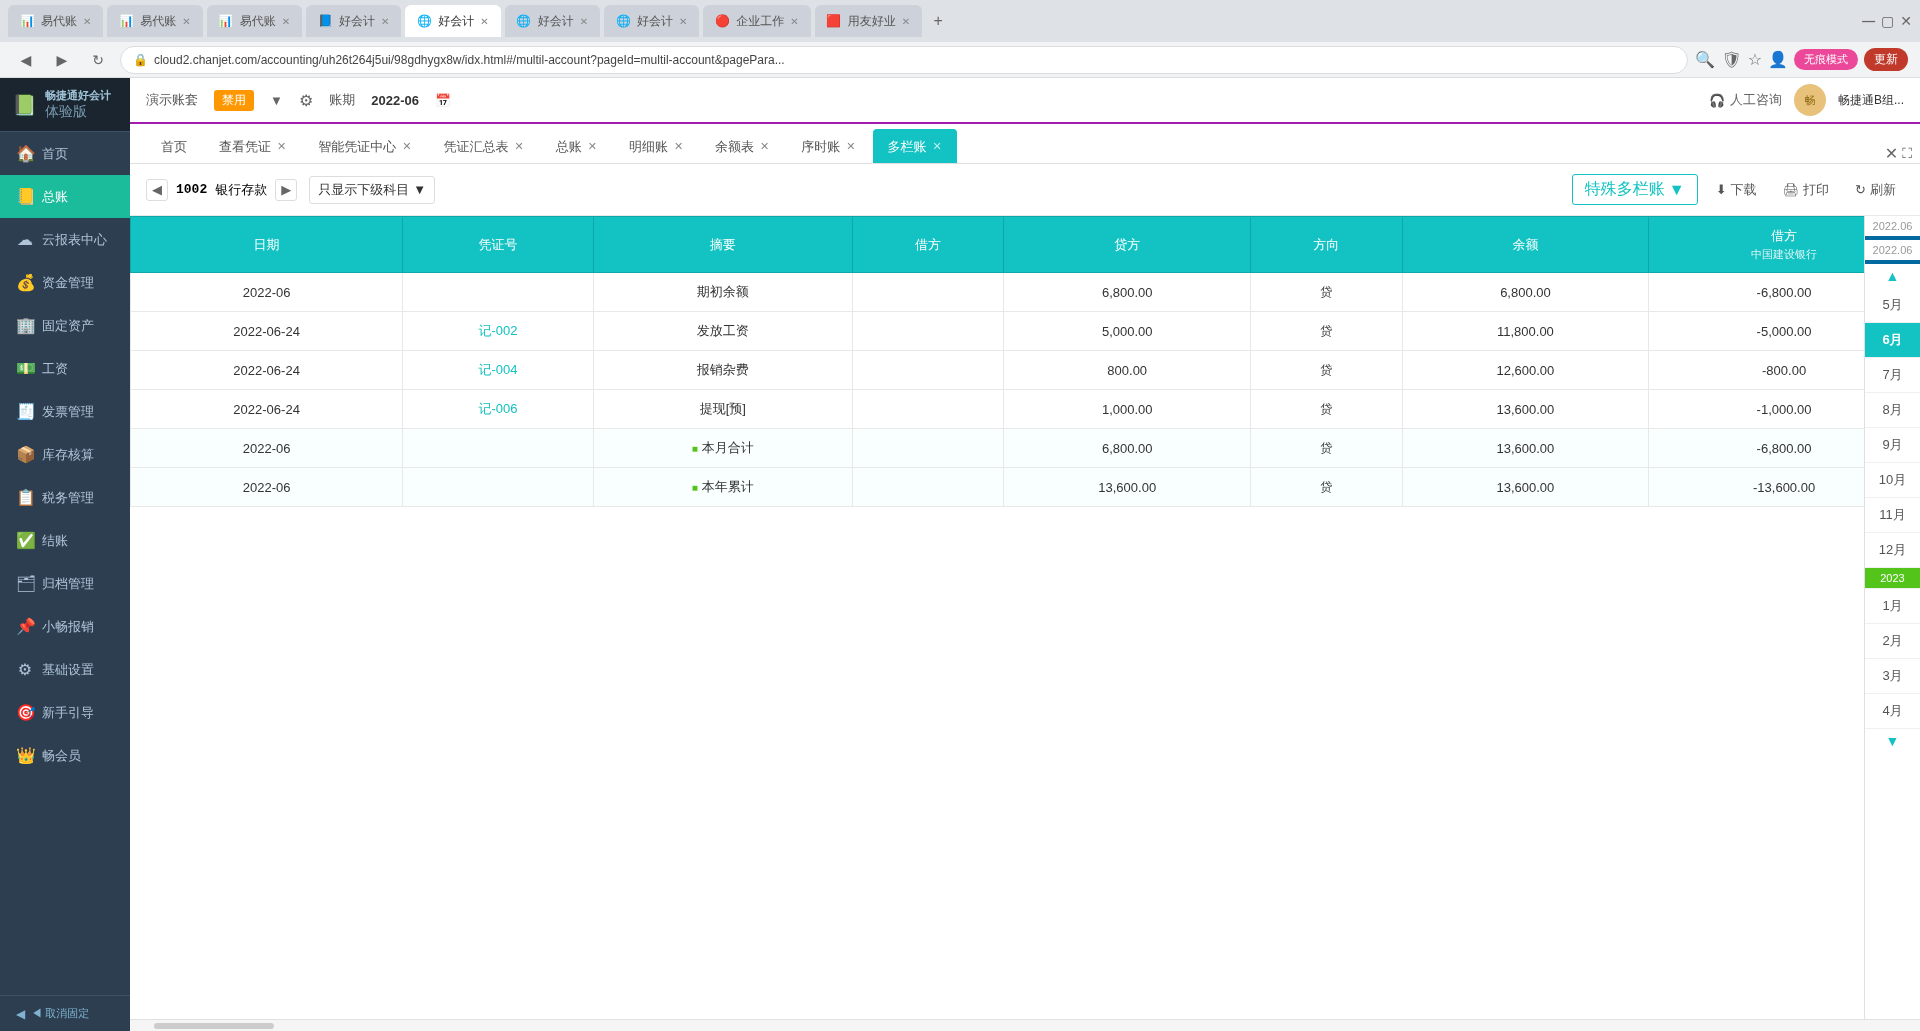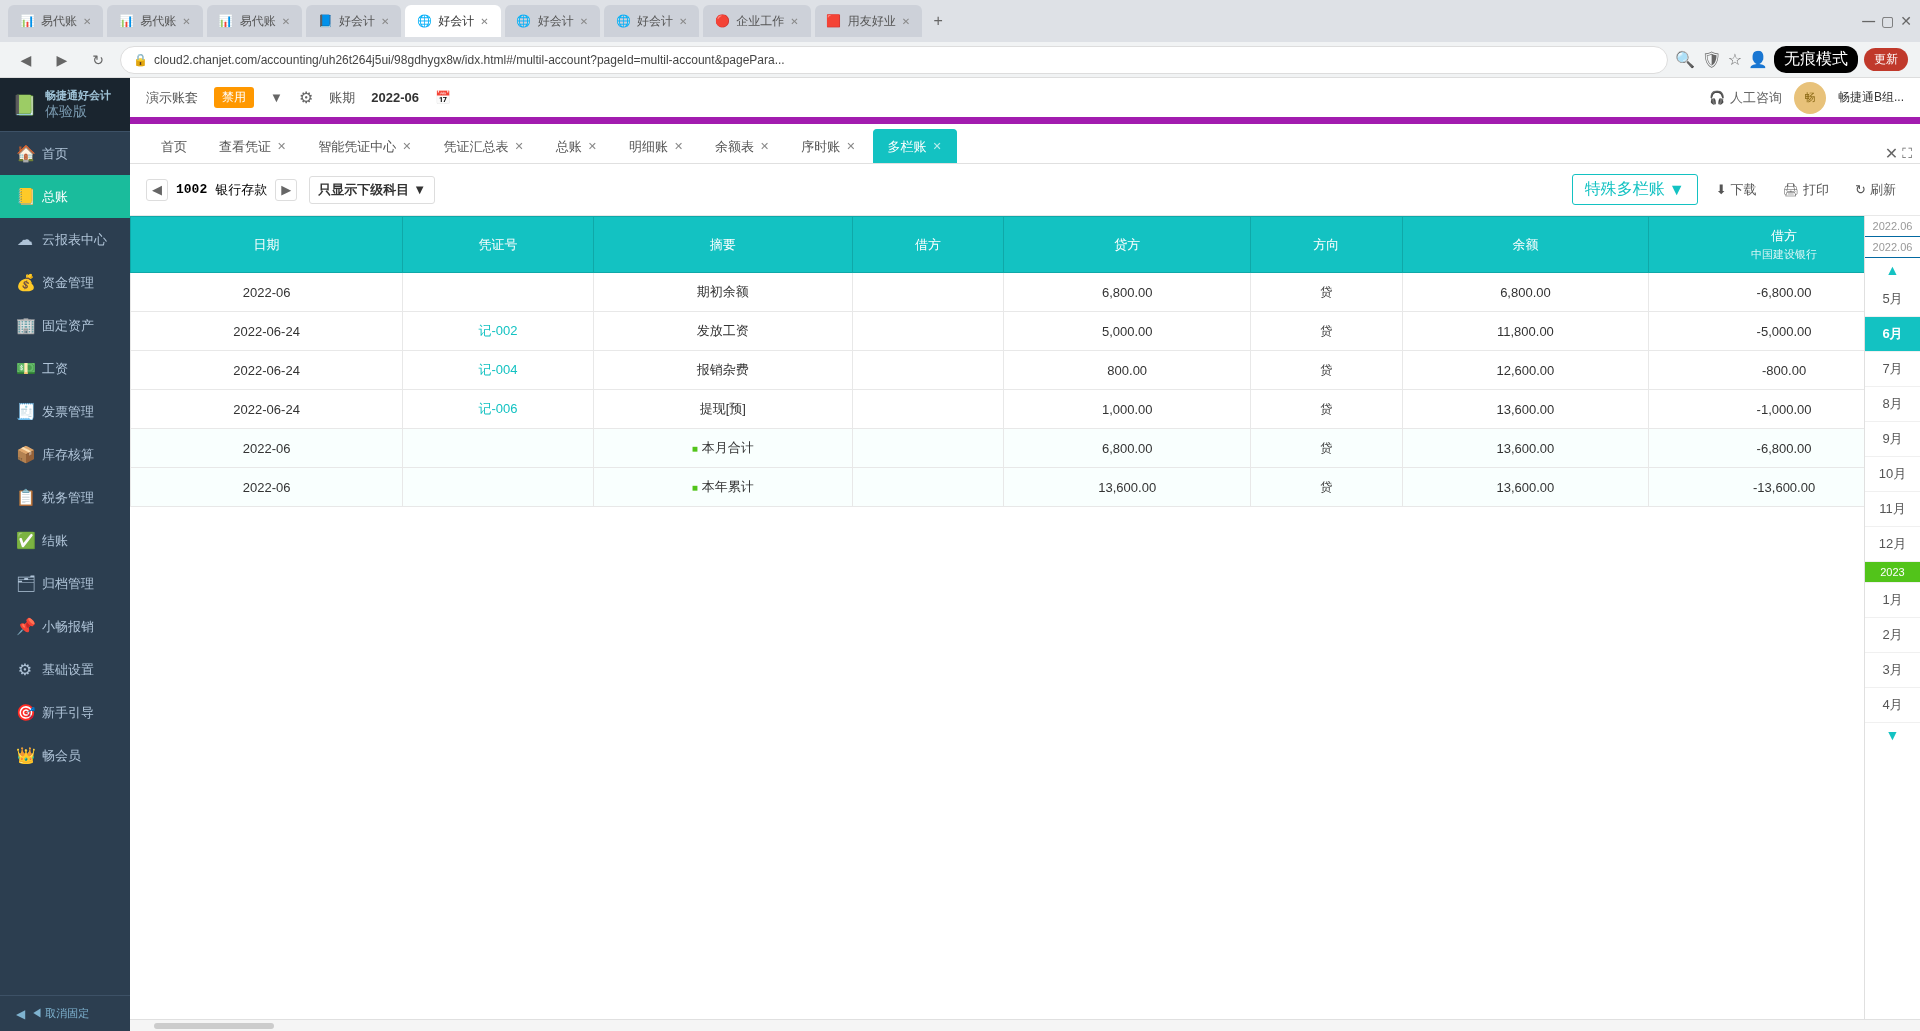--- a/index.html
+++ b/index.html
@@ -11,59 +11,59 @@
     .tab.active { background: #fff; color: #333; }
     .tab.inactive { background: #cdd1d9; color: #555; }
     .tab-close { font-size: 10px; color: #888; cursor: pointer; }
     .tab-add { width: 24px; height: 24px; display: flex; align-items: center; justify-content: center; border-radius: 50%; cursor: pointer; font-size: 16px; color: #666; }
 
     
     .address-bar { background: #f1f3f4; height: 36px; display: flex; align-items: center; padding: 0 12px; gap: 8px; border-bottom: 1px solid #ddd; }
     .nav-btn { width: 28px; height: 28px; display: flex; align-items: center; justify-content: center; cursor: pointer; color: #666; font-size: 14px; border-radius: 50%; }
     .url-bar { flex: 1; background: #fff; border: 1px solid #ddd; border-radius: 20px; height: 28px; display: flex; align-items: center; padding: 0 12px; font-size: 12px; color: #444; }
     .address-actions { display: flex; gap: 6px; align-items: center; }
-    .incognito-btn { background: #000000; color: #fff; border-radius: 12px; padding: 3px 10px; font-size: 16px; cursor: pointer; }
+    .incognito-btn { background: #ec4899; color: #fff; border-radius: 12px; padding: 3px 10px; font-size: 11px; cursor: pointer; }
     .update-btn { background: #c0392b; color: #fff; border-radius: 12px; padding: 3px 10px; font-size: 12px; cursor: pointer; }
 
     
     .app-container { display: flex; height: calc(1031px - 78px); }
 
     
     .sidebar { width: 130px; background: #2c3e50; color: #fff; display: flex; flex-direction: column; flex-shrink: 0; }
     .sidebar-logo { background: #1a252f; padding: 10px 12px; display: flex; align-items: center; gap: 8px; border-bottom: 1px solid #3d5166; }
     .sidebar-item { display: flex; align-items: center; gap: 8px; padding: 12px 16px; cursor: pointer; color: #b0c4d8; font-size: 13px; }
     .sidebar-item.active { background: #1abc9c; color: #fff; }
     .sidebar-icon { font-size: 16px; width: 18px; text-align: center; }
     .sidebar-bottom { margin-top: auto; }
     .sidebar-pin { display: flex; align-items: center; gap: 6px; padding: 10px 16px; cursor: pointer; color: #7fb3d0; font-size: 12px; border-top: 1px solid #3d5166; }
 
     
     .main-content { flex: 1; display: flex; flex-direction: column; background: #f0f2f5; overflow: hidden; }
 
     
-    .top-bar { background: #fff; height: 46px; display: flex; align-items: center; padding: 16px 16px; gap: 16px; border-bottom: 7px solid #a21caf; }
+    .top-bar { background: #fff; height: 46px; display: flex; align-items: center; padding: 16px 16px; gap: 16px; border-bottom: 2px solid #a21caf; }
     .demo-tag { background: #ff9800; color: #fff; padding: 2px 8px; border-radius: 3px; font-size: 12px; }
     .top-bar-right { margin-left: auto; display: flex; align-items: center; gap: 12px; }
     .consult-btn { display: flex; align-items: center; gap: 4px; color: #666; font-size: 13px; cursor: pointer; }
     .user-avatar { width: 32px; height: 32px; border-radius: 50%; background: #e8c27a; display: flex; align-items: center; justify-content: center; font-size: 11px; color: #8b6914; }
     .user-name { font-size: 12px; color: #333; }
 
     
     .tabs-bar { background: #fff; height: 40px; display: flex; align-items: flex-end; padding: 0 0 0 16px; border-bottom: 1px solid #e0e0e0; gap: 2px; }
     .page-tab { height: 34px; padding: 0 14px; display: flex; align-items: center; gap: 6px; font-size: 13px; cursor: pointer; color: #555; border: 1px solid transparent; border-bottom: none; border-radius: 4px 4px 0 0; }
     .page-tab.active { background: #13c2c2; color: #fff; border-color: #13c2c2; }
     .page-tab-close { font-size: 11px; opacity: 0.7; cursor: pointer; }
     .tabs-right { margin-left: auto; display: flex; align-items: center; gap: 4px; padding-right: 8px; }
 
     
     .ledger-content { flex: 1; background: #fff; display: flex; flex-direction: column; overflow: hidden; position: relative; }
     .ledger-toolbar { display: flex; align-items: center; padding: 10px 16px; gap: 12px; border-bottom: 1px solid #e8e8e8; }
     .account-nav { display: flex; align-items: center; gap: 8px; }
     .nav-arrow { width: 22px; height: 22px; display: flex; align-items: center; justify-content: center; cursor: pointer; color: #666; border: 1px solid #ddd; border-radius: 3px; }
-    .filter-select { display: flex; align-items: center; gap: 4px; border: 1px solid #ddd; border-radius: 3px; padding: 4px 8px; cursor: pointer; font-size: 13px; color: #333; font-weight: bold; }
+    .filter-select { display: flex; align-items: center; gap: 4px; border: 1px solid #ddd; border-radius: 3px; padding: 4px 8px; cursor: pointer; font-size: 13px; color: #333; }
     .toolbar-right { margin-left: auto; display: flex; align-items: center; gap: 10px; }
     .multi-col-btn { border: 1px solid #13c2c2; color: #13c2c2; border-radius: 3px; padding: 4px 12px; cursor: pointer; font-size: 16px; display: flex; align-items: center; gap: 4px; }
     .toolbar-btn { display: flex; align-items: center; gap: 4px; color: #555; font-size: 13px; cursor: pointer; padding: 4px 8px; }
 
     
     .table-container { flex: 1; overflow: auto; }
     .ledger-table { width: 100%; border-collapse: collapse; }
     .ledger-table th { background: #13c2c2; color: #fff; padding: 10px 12px; text-align: center; font-weight: normal; font-size: 13px; border: 1px solid #0fa8a8; white-space: nowrap; }
     .ledger-table td { padding: 10px 12px; border: 1px solid #e8e8e8; text-align: center; font-size: 13px; color: #333; white-space: nowrap; }
     .amount-right { text-align: right; }
@@ -73,21 +73,21 @@
     .green-dot { color: #52c41a; font-size: 10px; margin-right: 4px; }
     .th-sub { font-size: 11px; color: rgba(255,255,255,0.85); margin-top: 2px; }
 
     
     .month-panel { position: absolute; right: 0; top: 0; bottom: 0; width: 56px; background: #fff; border-left: 1px solid #e0e0e0; display: flex; flex-direction: column; align-items: center; padding: 0; z-index: 10; }
     .month-scroll-up { color: #13c2c2; cursor: pointer; padding: 4px; font-size: 14px; }
     .month-scroll-down { color: #13c2c2; cursor: pointer; padding: 4px; font-size: 14px; }
     .month-item { width: 100%; text-align: center; padding: 8px 4px; font-size: 13px; color: #555; cursor: pointer; border-bottom: 1px solid #f0f0f0; }
     .month-item.active { background: #13c2c2; color: #fff; font-weight: bold; }
     .month-item.year-badge { background: #52c41a; color: #fff; font-size: 11px; padding: 4px; }
-    .month-year-label { font-size: 11px; color: #999; padding: 4px 2px; width: 100%; text-align: center; border-bottom: 1px solid #0369a1; }
+    .month-year-label { font-size: 11px; color: #999; padding: 4px 2px; width: 100%; text-align: center; border-bottom: 4px solid #0369a1; }
 
     
     .h-scrollbar { height: 12px; background: #f5f5f5; border-top: 1px solid #e0e0e0; display: flex; align-items: center; padding: 0 4px; }
     .h-scrollbar-thumb { background: #ccc; height: 6px; border-radius: 3px; width: 120px; margin-left: 20px; }
   </style>
 </head>
 <body>
 
 <div class="browser-chrome">
   <div class="tab inactive">

